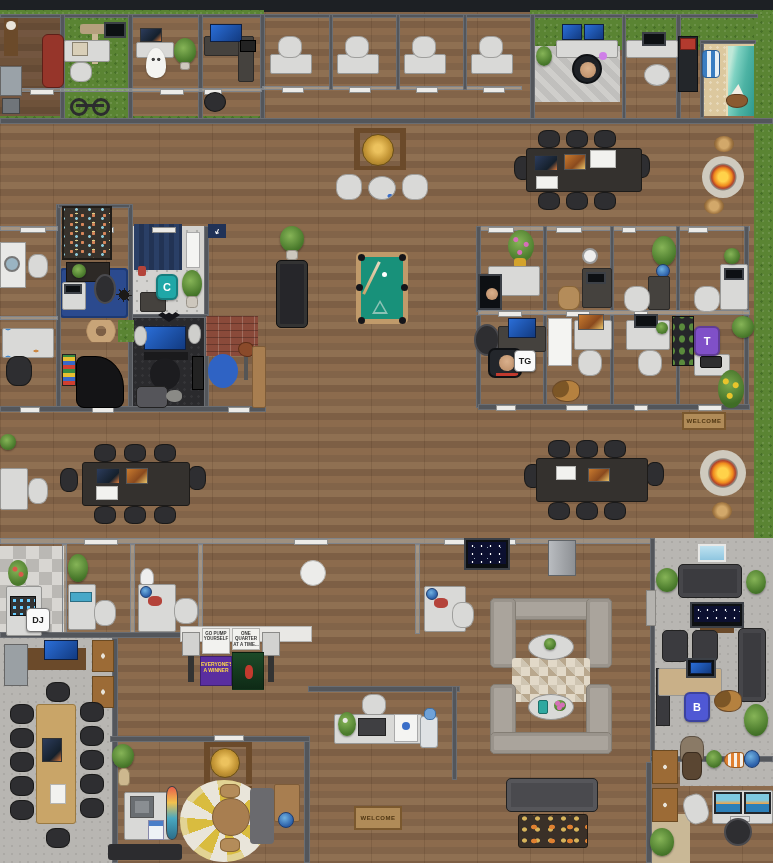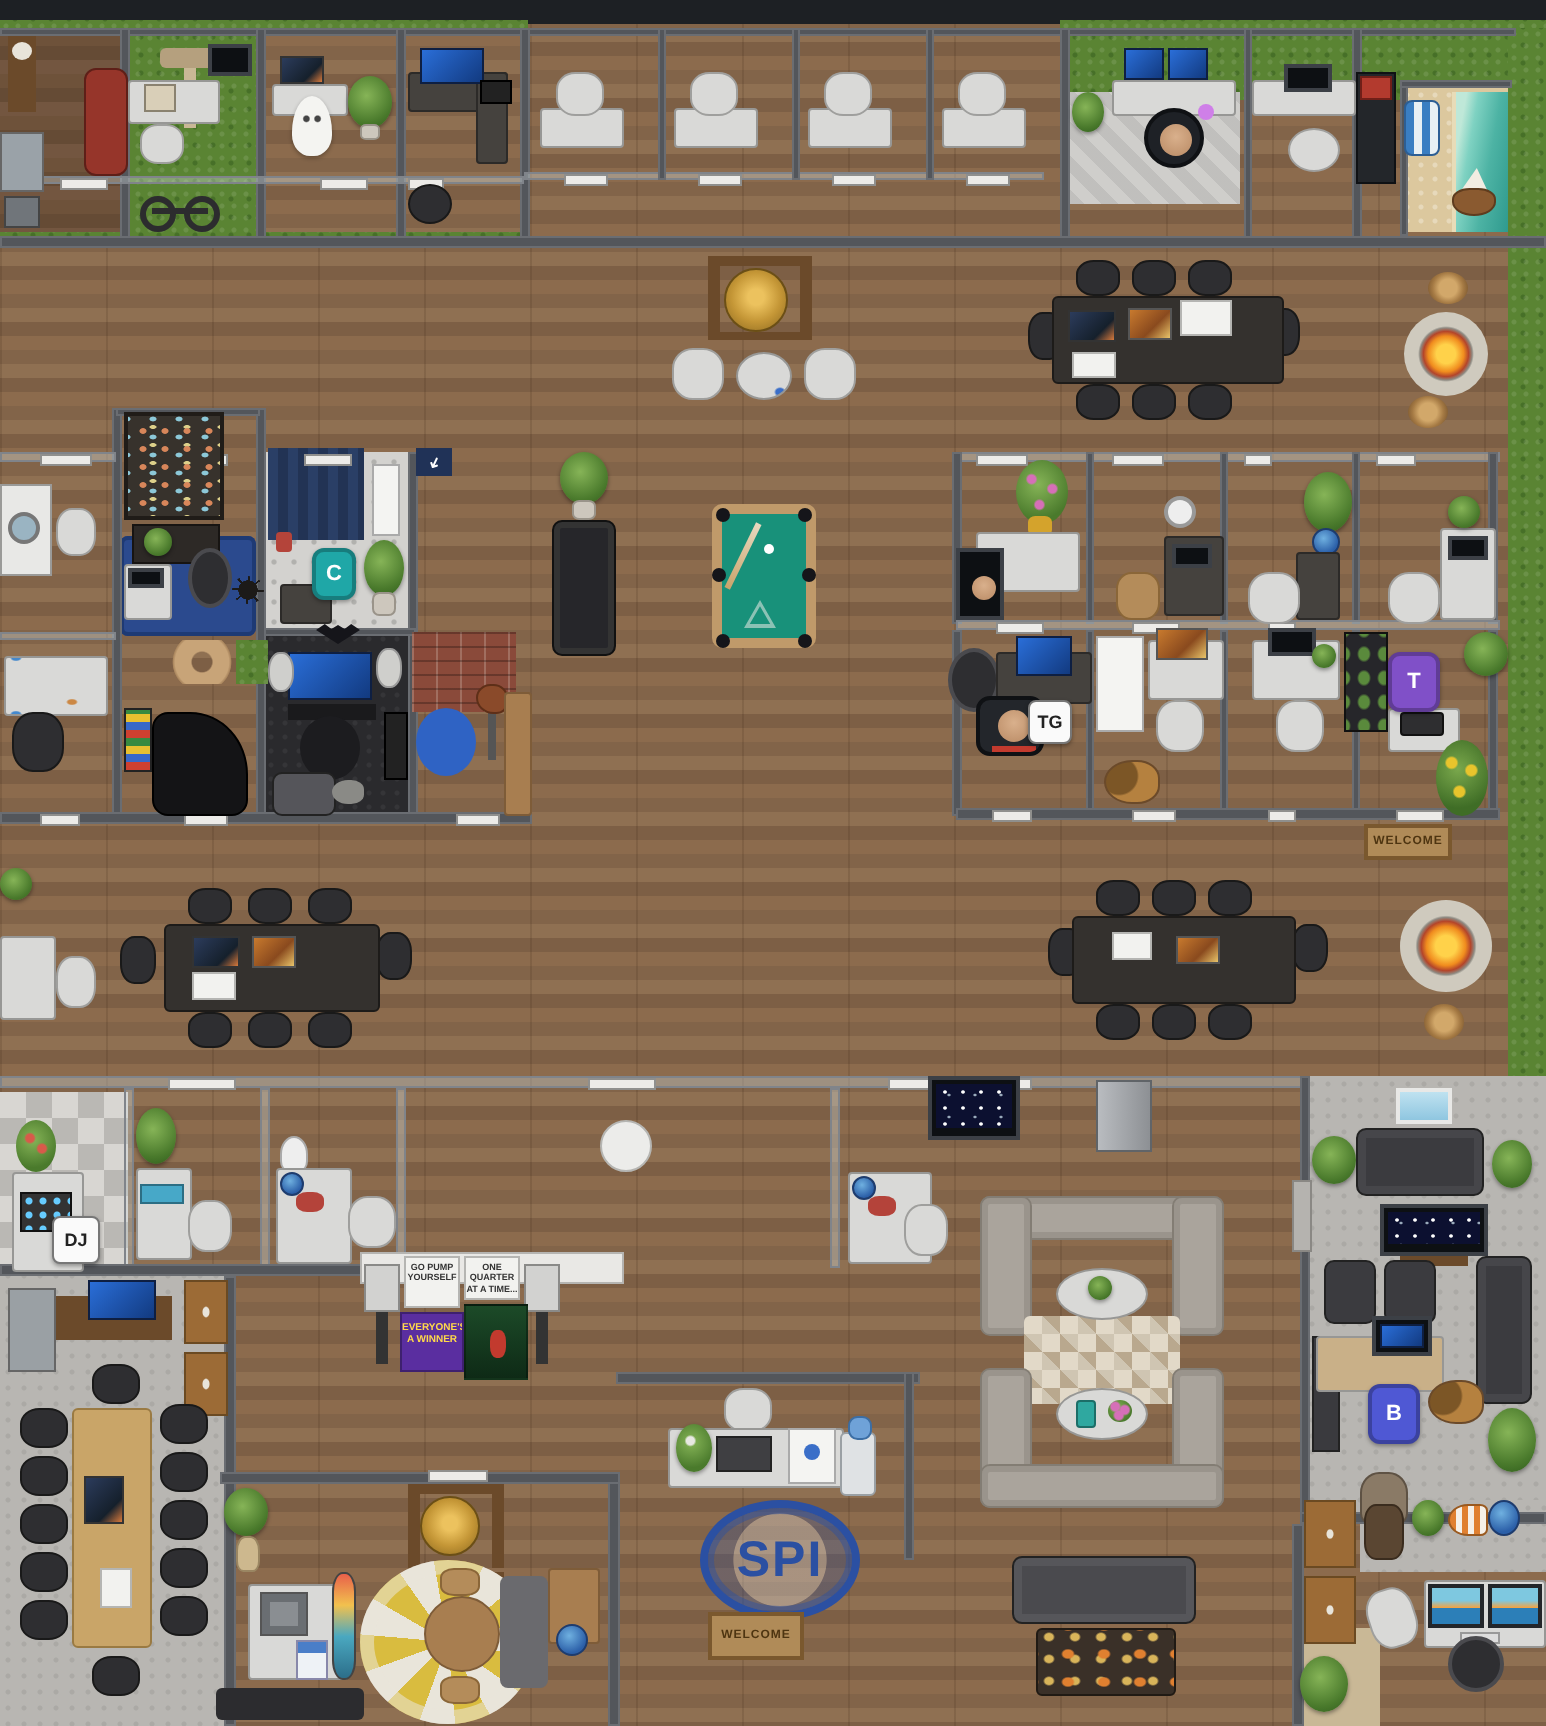--- a/index.html
+++ b/index.html
@@ -483,21 +483,20 @@
 
   <i class="chair" style="left:362px;top:694px;width:24px;height:22px"></i>
   <i class="desk" style="left:334px;top:714px;width:88px;height:30px"></i>
   <i style="left:358px;top:718px;width:28px;height:18px;background:#3f3f42;border:1px solid #222"></i>
   <i class="plant" style="left:338px;top:712px;width:18px;height:24px;background:radial-gradient(circle at 40% 35%,#e8e8e2 2px,transparent 3px),radial-gradient(circle at 42% 38%,#86b457,#4a7a2c 70%)"></i>
   <i style="left:394px;top:714px;width:24px;height:28px;background:#f4f4f2;border:1px solid #aaa"></i>
   <i style="left:402px;top:722px;width:8px;height:8px;background:#3a6ec8;border-radius:50%"></i>
   <i style="left:420px;top:716px;width:18px;height:32px;background:#dfe2e4;border:1px solid #9aa0a4;border-radius:3px"></i>
   <i style="left:424px;top:708px;width:12px;height:12px;background:#6fa2d8;border-radius:40%;border:1px solid #3c6ea4"></i>
 
-  <i class="spi" style="left:350px;top:750px;width:80px;height:60px">SPI</i>
   <i class="mat" style="left:354px;top:806px;width:48px;height:24px">WELCOME</i>
 
   <i class="tvd" style="left:464px;top:538px;width:46px;height:32px">
       <i class="stars" style="left:2px;top:2px;width:38px;height:22px"></i>
     </i>
   <i style="left:548px;top:540px;width:28px;height:36px;background:linear-gradient(90deg,#b9bcc0,#8d9094);border:1px solid #606468"></i>
   <i class="sofa" style="left:490px;top:598px;width:122px;height:22px"></i>
   <i class="sofa" style="left:490px;top:598px;width:26px;height:70px"></i>
   <i class="sofa" style="left:586px;top:598px;width:26px;height:70px"></i>
   <i class="rugt" style="left:512px;top:658px;width:78px;height:44px"></i>

